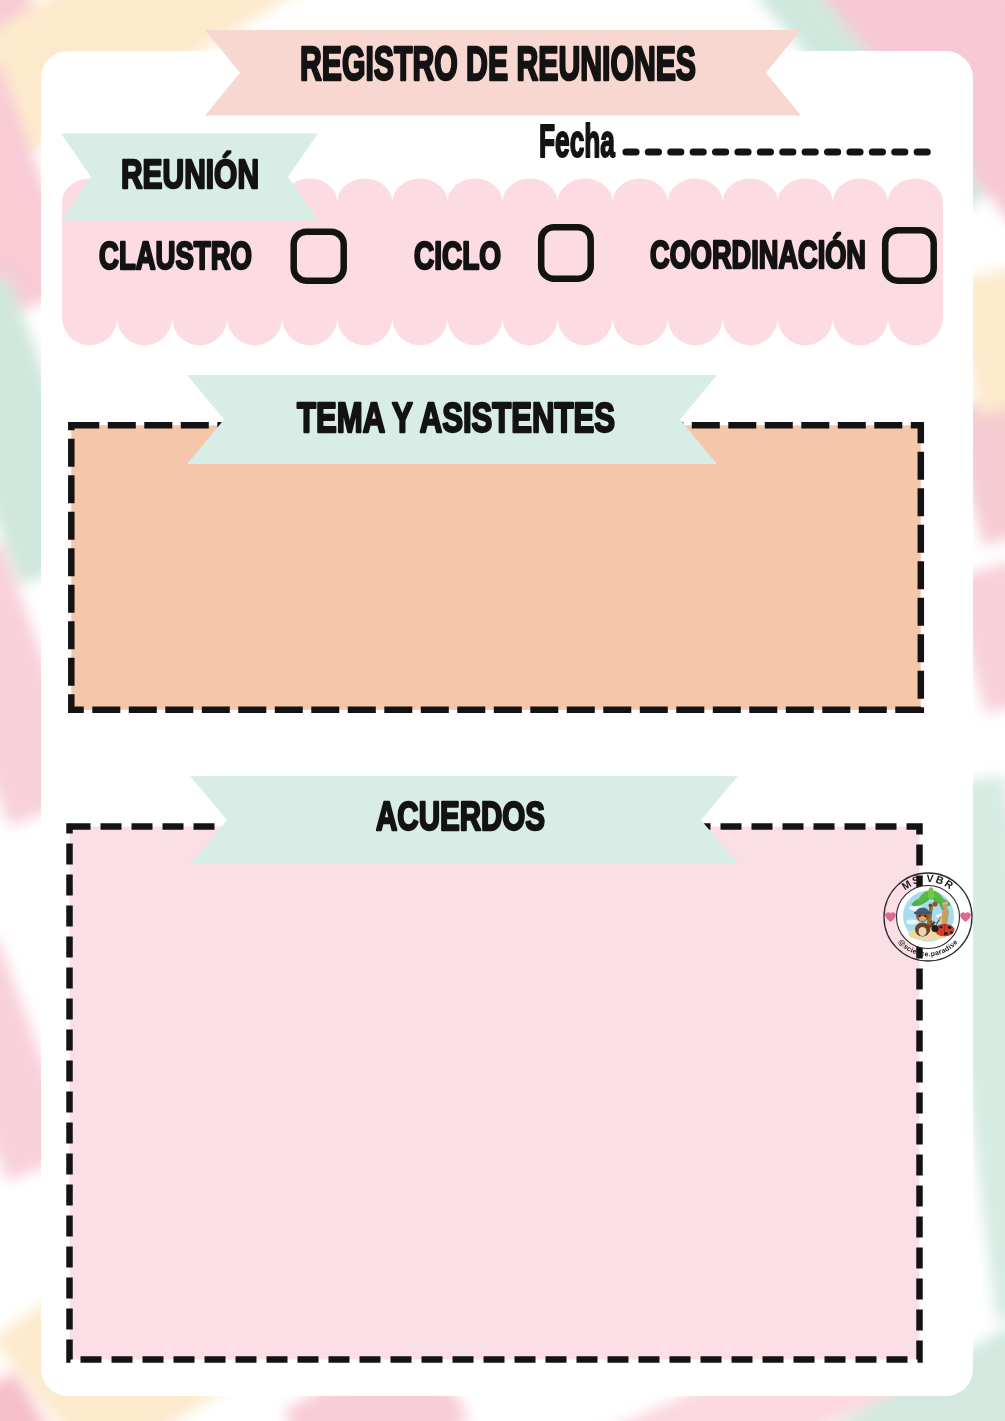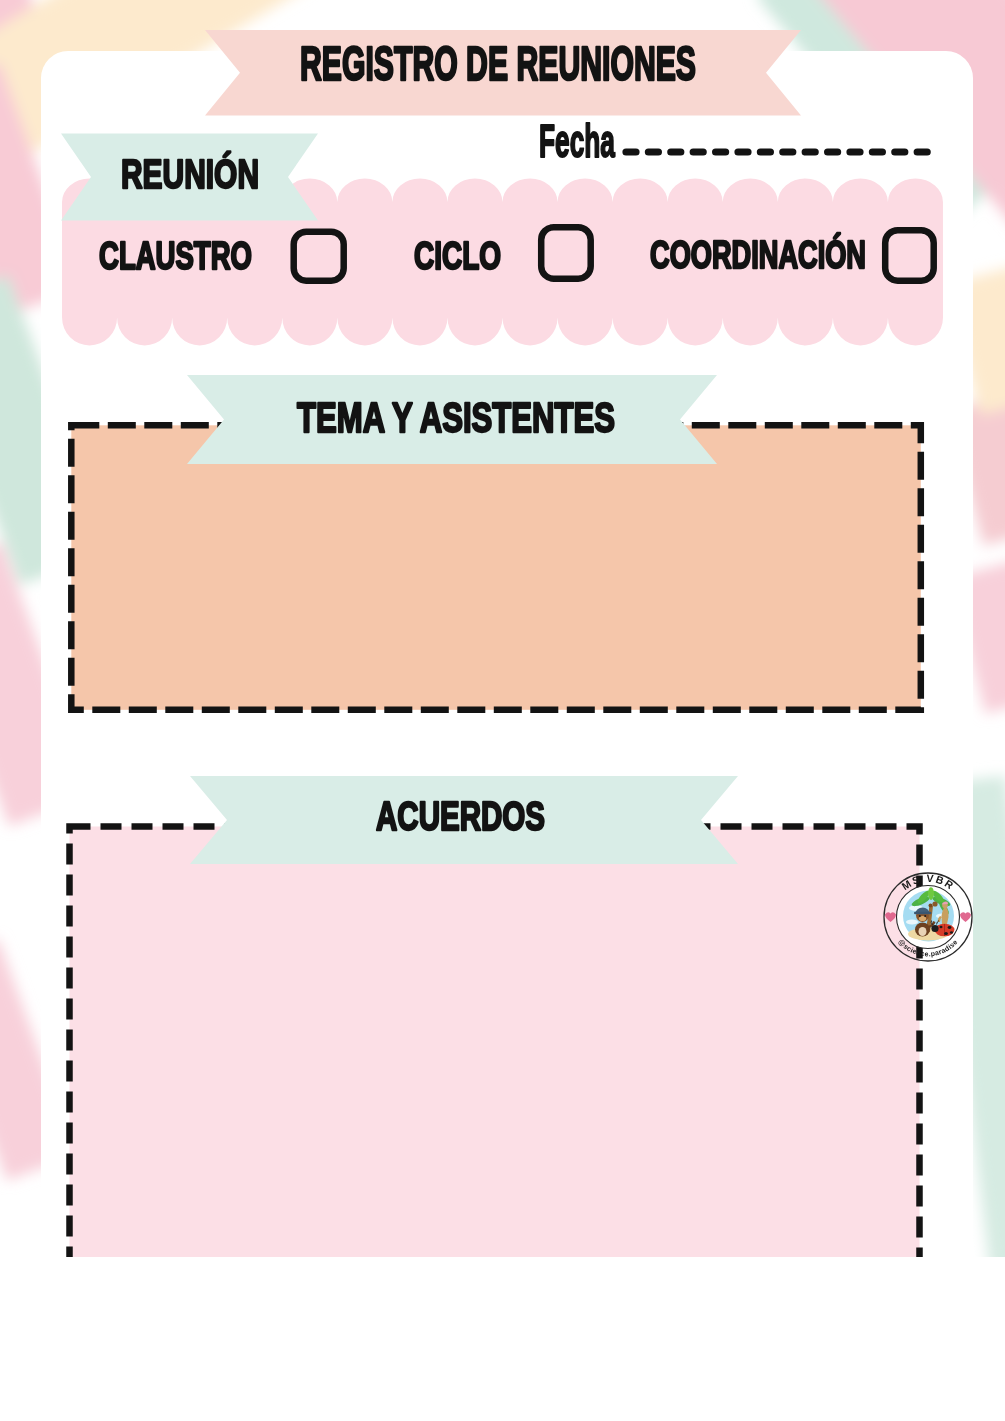--- a/index.html
+++ b/index.html
@@ -1,16 +1,16 @@
 <!DOCTYPE html>
 <html><head>
 <meta charset="utf-8">
 <style>
   html,body{margin:0;padding:0;background:#fff;}
-  #canvas{position:relative;width:1005px;height:1257px;overflow:hidden;font-family:"Liberation Sans",sans-serif;}
+  #canvas{position:relative;width:1005px;height:1421px;overflow:hidden;font-family:"Liberation Sans",sans-serif;}
   svg text{font-family:"Liberation Sans",sans-serif;}
 </style>
 </head>
 <body>
 <div id="canvas">
 <svg width="1005" height="1421" viewBox="0 0 1005 1421">
   <defs>
     <filter id="soft" x="-40%" y="-40%" width="180%" height="180%">
       <feGaussianBlur stdDeviation="7"></feGaussianBlur>
     </filter>

